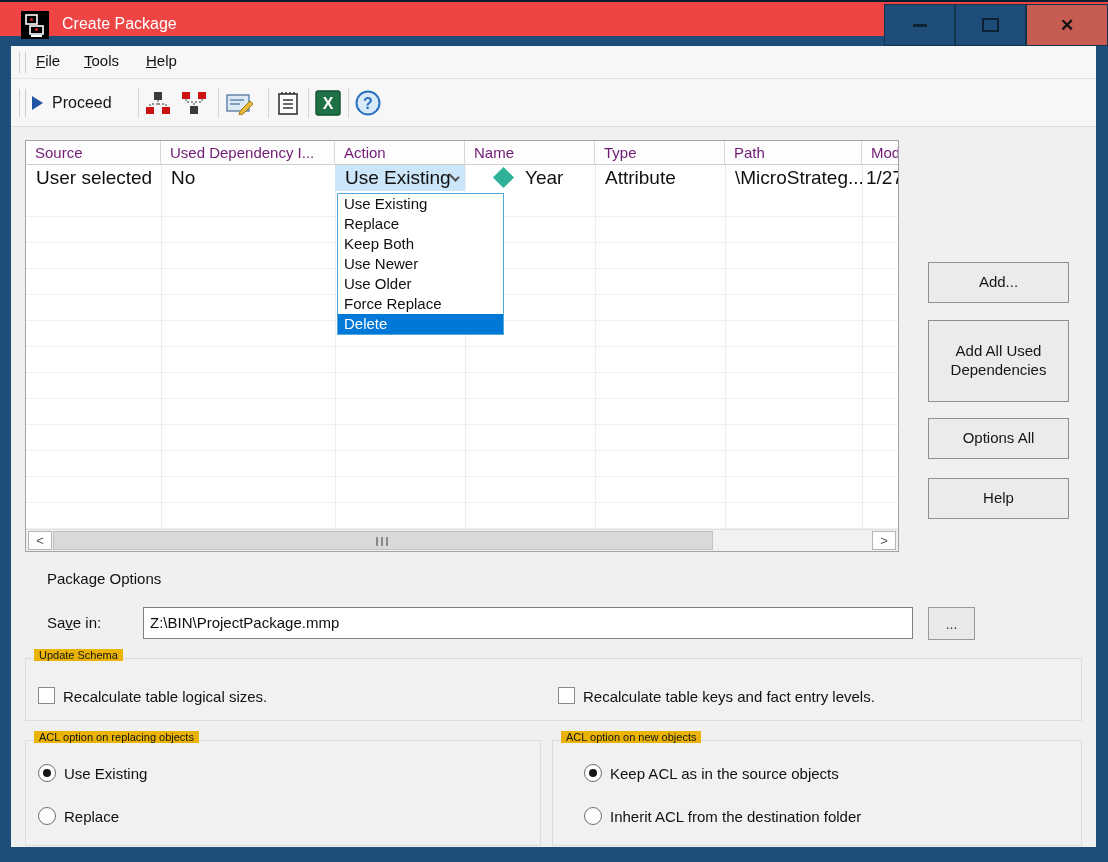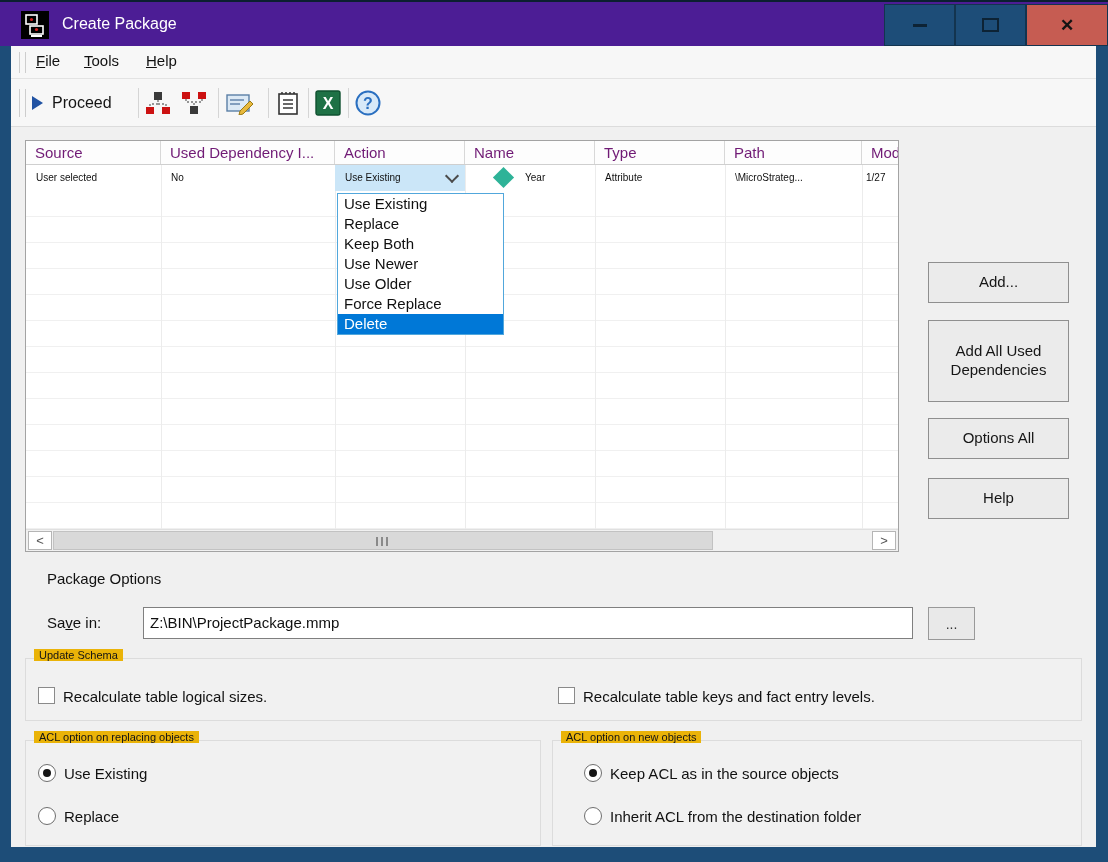--- a/index.html
+++ b/index.html
@@ -4,21 +4,21 @@
 <style>
   html,body{margin:0;padding:0;}
   body{
     width:1108px;height:862px;position:relative;overflow:hidden;
     font-family:"Liberation Sans", sans-serif;
     background:#1d4d78;
     -webkit-font-smoothing:antialiased;
   }
   .abs{position:absolute;}
   
-  .titlebar{left:0;top:0;width:1108px;height:46px;background:#4c1d95;border-top:2px solid #0b1f30;box-sizing:border-box;}
+  .titlebar{left:0;top:0;width:1108px;height:36px;background:#ef4444;border-top:2px solid #0b1f30;box-sizing:border-box;}
   .app-icon{left:21px;top:9px;width:28px;height:28px;background:#000;}
   .app-icon svg{display:block;}
   .title-text{left:62px;top:13px;color:#ffffff;font-size:16px;}
   .cap-btn{top:2px;width:71px;height:42px;box-sizing:border-box;border:1px solid #13344f;display:flex;align-items:center;justify-content:center;}
   .btn-min{left:884px;background:#1d4d78;}
   .btn-max{left:955px;background:#1d4d78;}
   .btn-close{left:1026px;width:82px;background:#c65c52;}
   .glyph-min{width:14px;height:3px;background:#0d2335;}
   .glyph-max{width:13px;height:10px;border:2px solid #0d2335;}
   .glyph-close{color:#131313;font-size:17px;font-weight:bold;line-height:1;}
@@ -34,21 +34,21 @@
   .tri{width:0;height:0;border-left:11px solid #2153a3;border-top:7px solid transparent;border-bottom:7px solid transparent;margin-right:9px;}
   .proceed-label{font-size:16px;color:#151515;text-align:center;}
   .tb-ico{top:90px;width:28px;height:26px;display:flex;align-items:center;justify-content:center;}
   
   .grid-table{left:25px;top:140px;width:874px;height:412px;background:#ffffff;border:1px solid #a3a3a3;box-sizing:border-box;}
   .ghead{left:0;top:0;width:872px;height:24px;background:#fdfdfd;border-bottom:1px solid #cfcfcf;box-sizing:border-box;}
   .gh-cell{top:0;height:23px;line-height:23px;font-size:15px;color:#701a75;padding-left:9px;box-sizing:border-box;border-right:1px solid #d8d8d8;overflow:hidden;white-space:nowrap;}
   .vline{width:1px;background:#ececec;top:24px;height:364px;}
   .body-hgrid{left:0;top:50px;width:872px;height:338px;
      background:repeating-linear-gradient(to bottom, transparent 0 25px, #f0f0f0 25px 26px);}
-  .grow{top:24px;height:26px;font-size:10px;color:#101010;line-height:26px;white-space:nowrap;overflow:hidden;}
+  .grow{top:24px;height:26px;font-size:19px;color:#101010;line-height:26px;white-space:nowrap;overflow:hidden;}
   .cell{position:absolute;top:0;height:26px;padding-left:10px;box-sizing:border-box;overflow:hidden;white-space:nowrap;}
   .combo{background:#cbe6f8;display:flex;align-items:center;justify-content:space-between;padding-right:8px;}
   .chev{width:8px;height:8px;border-left:2px solid #4b4b4b;border-bottom:2px solid #4b4b4b;transform:rotate(-45deg);margin-top:-4px;}
   .diamond{left:470px;top:5px;width:15px;height:15px;background:#2eb398;transform:rotate(45deg);position:absolute;}
   .diamond-dots{left:466px;top:24px;width:26px;height:2px;position:absolute;border-bottom:2px dotted #8a8a8a;}
   
   .dropdown{left:337px;top:193px;width:167px;background:#ffffff;border:1px solid #51a7dc;box-sizing:border-box;z-index:30;}
   .dd-item{height:20px;line-height:20px;font-size:15px;color:#101010;padding-left:6px;white-space:nowrap;overflow:hidden;}
   .dd-selected{background:#0078d7;color:#ffffff;}
   

